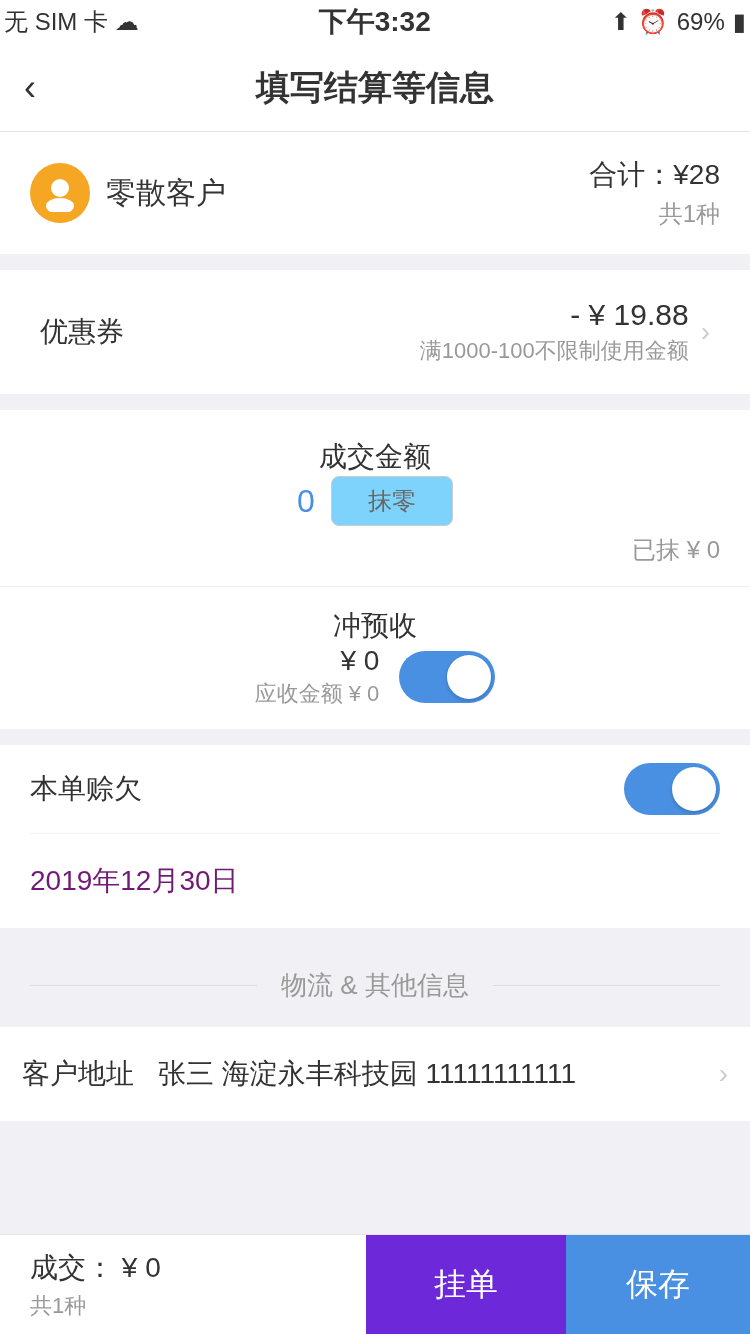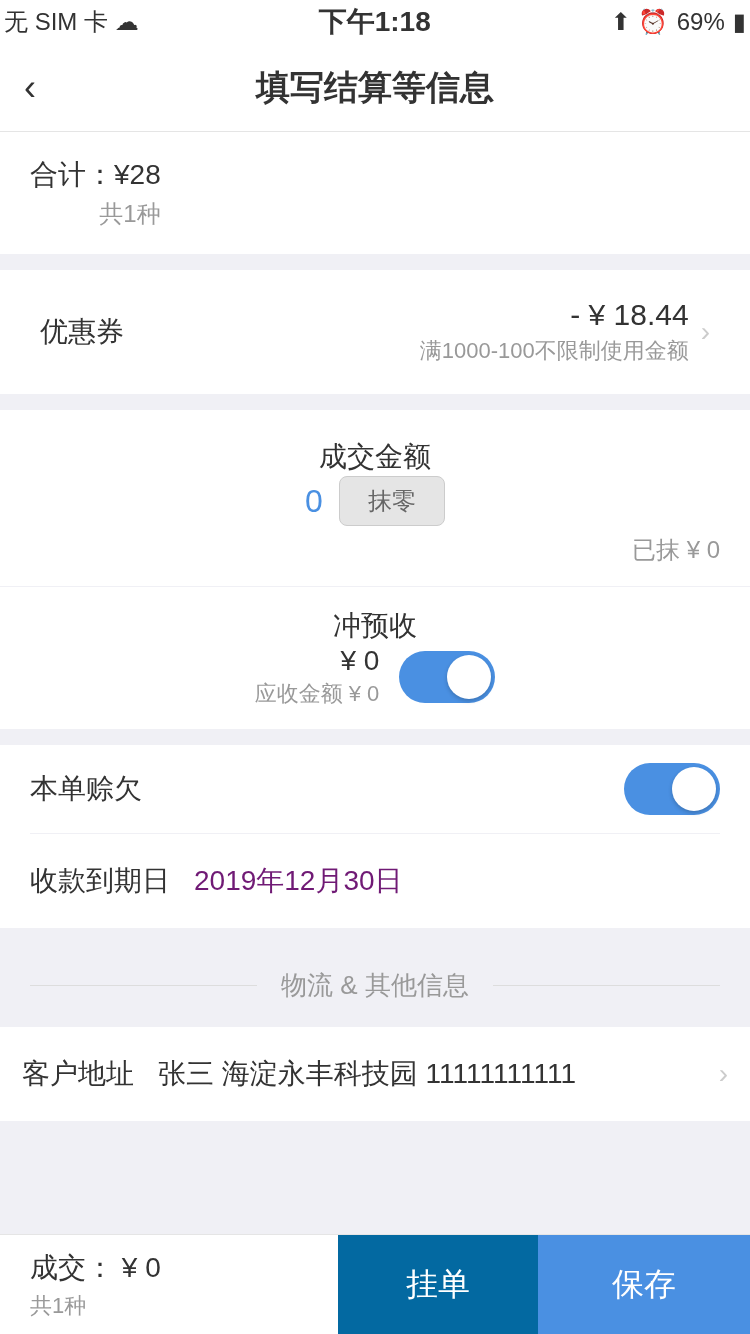--- a/index.html
+++ b/index.html
@@ -110,24 +110,24 @@
     }
     .deal-input-block {
       display: flex;
       align-items: center;
       gap: 16px;
     }
     .deal-value { font-size: 32px; color: #4a90e2; font-weight: 500; }
     .round-btn {
       border: 1px solid #ccc;
       border-radius: 8px;
-      padding: 8px 28px;
+      padding: 8px 36px;
       font-size: 24px;
       color: #666;
-      background: #e5e5e5;
+      background: #7dd3fc;
     }
     .deal-sub {
       text-align: right;
       padding: 0 30px 20px 30px;
       font-size: 24px;
       color: #999;
     }
 
     
     .chong-row {
@@ -230,77 +230,86 @@
       flex: 1;
       display: flex;
       flex-direction: column;
       justify-content: center;
       padding: 0 30px;
     }
     .bottom-deal { font-size: 28px; color: #333; }
     .bottom-count { font-size: 22px; color: #999; margin-top: 4px; }
     .bottom-hang-btn {
       width: 200px;
-      background: #0369a1;
+      background: #6d28d9;
       display: flex;
       align-items: center;
       justify-content: center;
       font-size: 32px;
       color: #fff;
       cursor: pointer;
     }
     .bottom-save-btn {
-      width: 212px;
+      width: 184px;
       background: #4a90e2;
       display: flex;
       align-items: center;
       justify-content: center;
       font-size: 32px;
       color: #fff;
       cursor: pointer;
     }
 
     .spacer { height: 120px; background: #f0f0f5; }
   </style>
 </head>
 <body>
 
 <div class="status-bar">
   <div class="status-left">
     <span>无 SIM 卡 ☁</span>
   </div>
-  <div class="status-center">下午1:18</div>
+  <div class="status-center">下午3:32</div>
   <div class="status-right">
     <span>⬆</span>
     <span>⏰</span>
     <span>69%</span>
     <span>▮</span>
   </div>
 </div>
 
 <div class="nav-bar">
   <div class="nav-back">‹</div>
   <div class="nav-title">填写结算等信息</div>
 </div>
 
 <div class="section">
   <div class="customer-row">
+    <div class="customer-left">
+      <div class="avatar">
+        <svg viewBox="0 0 38 38" fill="none" xmlns="http://www.w3.org/2000/svg">
+          <circle cx="19" cy="14" r="9" fill="white"></circle>
+          <ellipse cx="19" cy="32" rx="14" ry="8" fill="white"></ellipse>
+        </svg>
+      </div>
+      <span class="customer-name">零散客户</span>
+    </div>
     <div class="customer-right">
       <div class="total-amount">合计：¥28</div>
       <div class="total-count">共1种</div>
     </div>
   </div>
 </div>
 
 <div class="section">
   <div class="row-item">
     <span class="row-label">优惠券</span>
     <div class="row-right">
       <div class="row-value-block">
-        <div class="discount-amount">- ¥ 18.44</div>
+        <div class="discount-amount">- ¥ 19.88</div>
         <div class="discount-sub">满1000-100不限制使用金额</div>
       </div>
       <span class="chevron-icon">›</span>
     </div>
   </div>
 </div>
 
 <div class="section">
 
   <div class="deal-row">
@@ -329,21 +338,20 @@
 <div class="section">
   <div class="sheqian-row">
     <span class="row-label">本单赊欠</span>
     <div class="toggle">
       <div class="toggle-knob"></div>
     </div>
   </div>
   <div class="divider"></div>
 
   <div class="date-row">
-    <span class="date-label">收款到期日</span>
     <span class="date-value">2019年12月30日</span>
   </div>
 </div>
 
 <div class="logistics-header">
   <div class="logistics-line"></div>
   <span class="logistics-text">物流 &amp; 其他信息</span>
   <div class="logistics-line"></div>
 </div>
 

